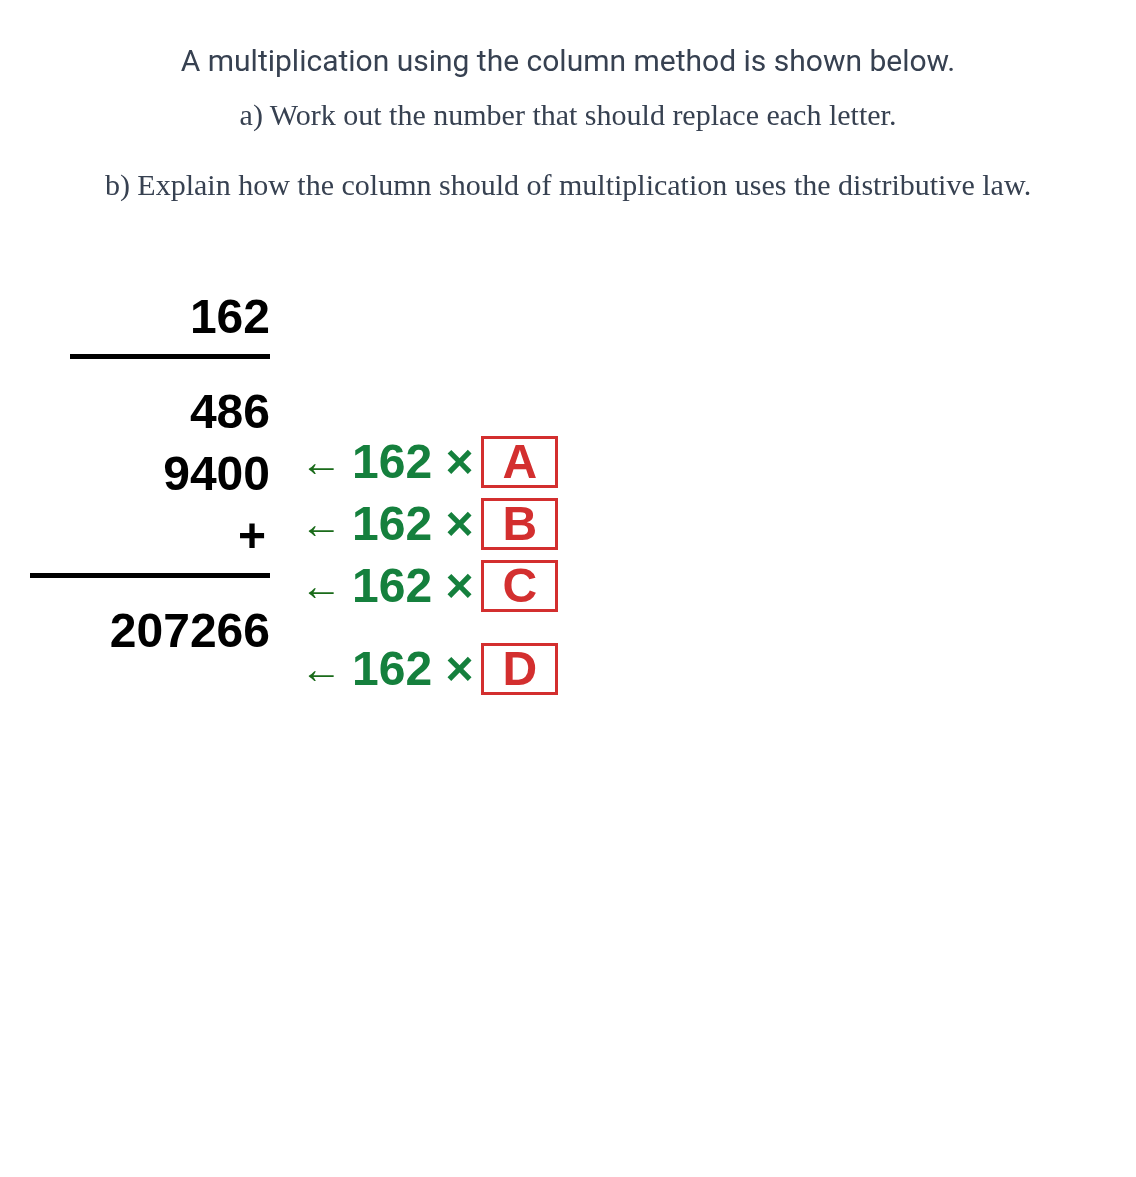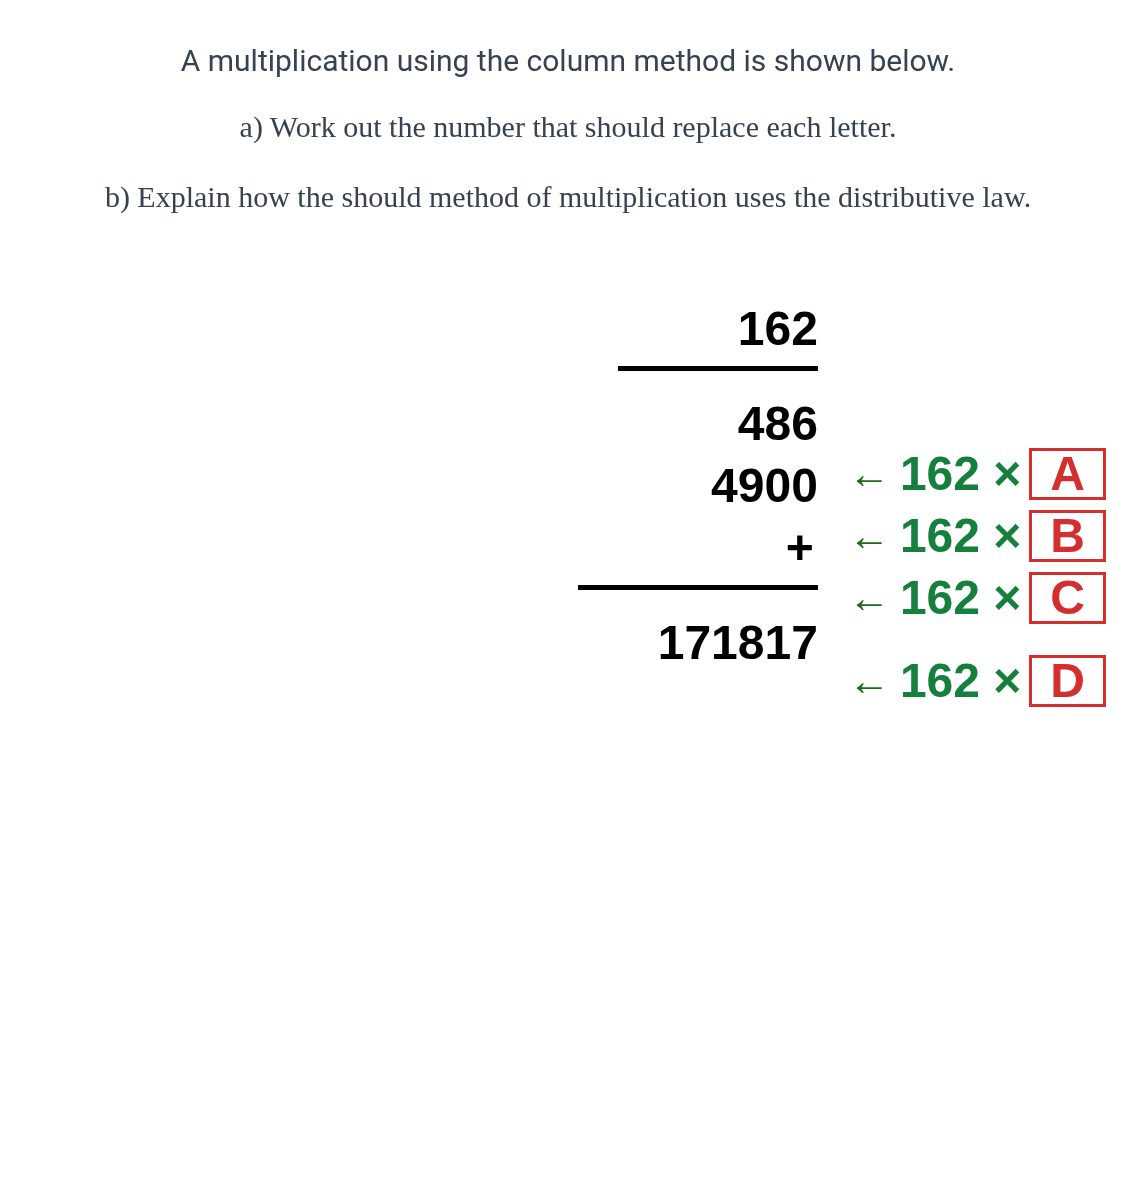--- a/index.html
+++ b/index.html
@@ -10,35 +10,35 @@
     background: #ffffff;
     color: #374151;
     width: 1136px;
   }
   .question-text {
     font-size: 30px;
     text-align: center;
     font-weight: 400;
     color: #374151;
     line-height: 1.4;
-    margin-bottom: 24px;
+    margin-bottom: 12px;
   }
   .part-text {
     font-size: 30px;
     text-align: center;
     font-weight: 400;
     color: #374151;
     line-height: 1.4;
     margin-bottom: 28px;
     font-family: Liberation Serif, serif;
   }
   .calculation-wrapper {
     margin-top: 80px;
     display: flex;
-    justify-content: flex-end;
+    justify-content: flex-start;
   }
   .calc-container {
     display: flex;
     align-items: flex-start;
   }
   .calc-left {
     text-align: right;
     font-family: 'Arial Black', Arial, sans-serif;
     font-weight: 900;
     font-size: 48px;
@@ -103,43 +103,43 @@
     margin-right: 4px;
   }
 </style>
 </head>
 <body>
 
 <div class="question-text">A multiplication using the column method is shown below.</div>
 
 <div class="part-text">a) Work out the number that should replace each letter.</div>
 
-<div class="part-text">b) Explain how the should method of multiplication uses the distributive law.</div>
+<div class="part-text">b) Explain how the column should of multiplication uses the distributive law.</div>
 
 <div class="calculation-wrapper">
   <div class="calc-container">
     <div class="calc-left">
       <div class="calc-row">
         <span>162</span>
       </div>
       <div class="hrule"></div>
       <div class="spacer-rule"></div>
       <div class="calc-row">
         <span>486</span>
       </div>
       <div class="calc-row">
-        <span>4900</span>
+        <span>9400</span>
       </div>
       <div class="calc-row">
         <span class="op">+ </span>
       </div>
       <div class="hrule2"></div>
       <div class="spacer-rule"></div>
       <div class="calc-row">
-        <span>171817</span>
+        <span>207266</span>
       </div>
     </div>
 
     <div class="calc-right">
       <div class="calc-row-right" style="visibility:hidden;">.</div>
       <div class="calc-row-right" style="visibility:hidden;">.</div>
       <div class="spacer-rule" style="height:21px;"></div>
       <div class="calc-row-right">
         <span class="arrow">←</span>
         <span class="green-text">162 ×</span>

